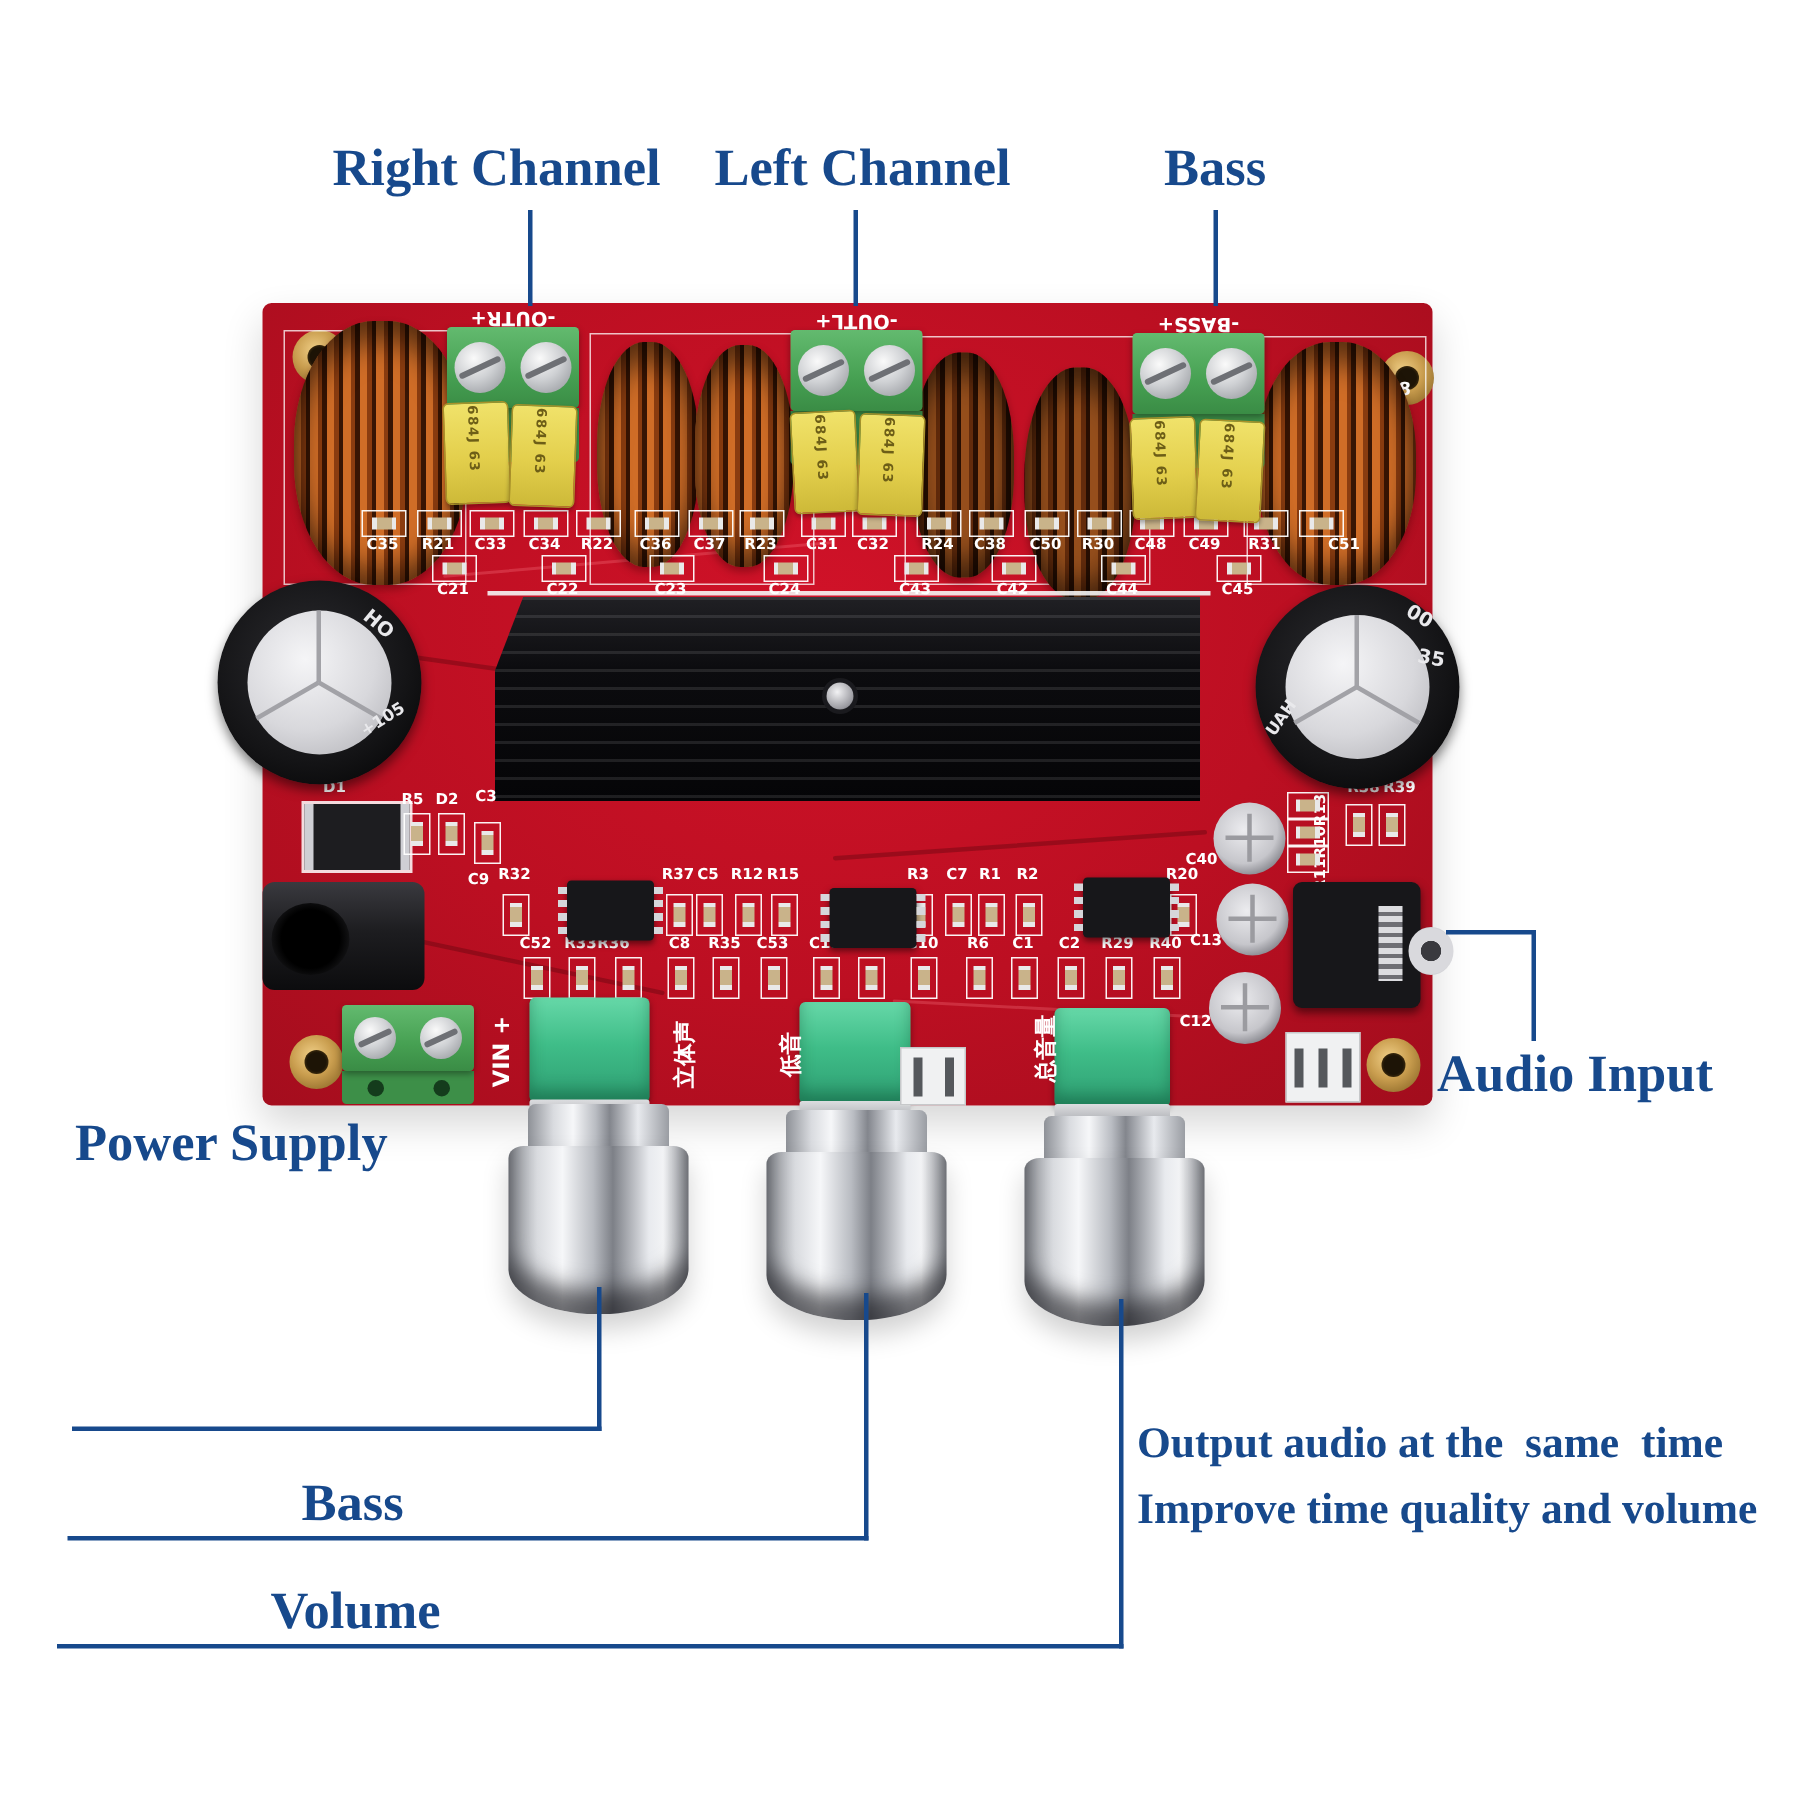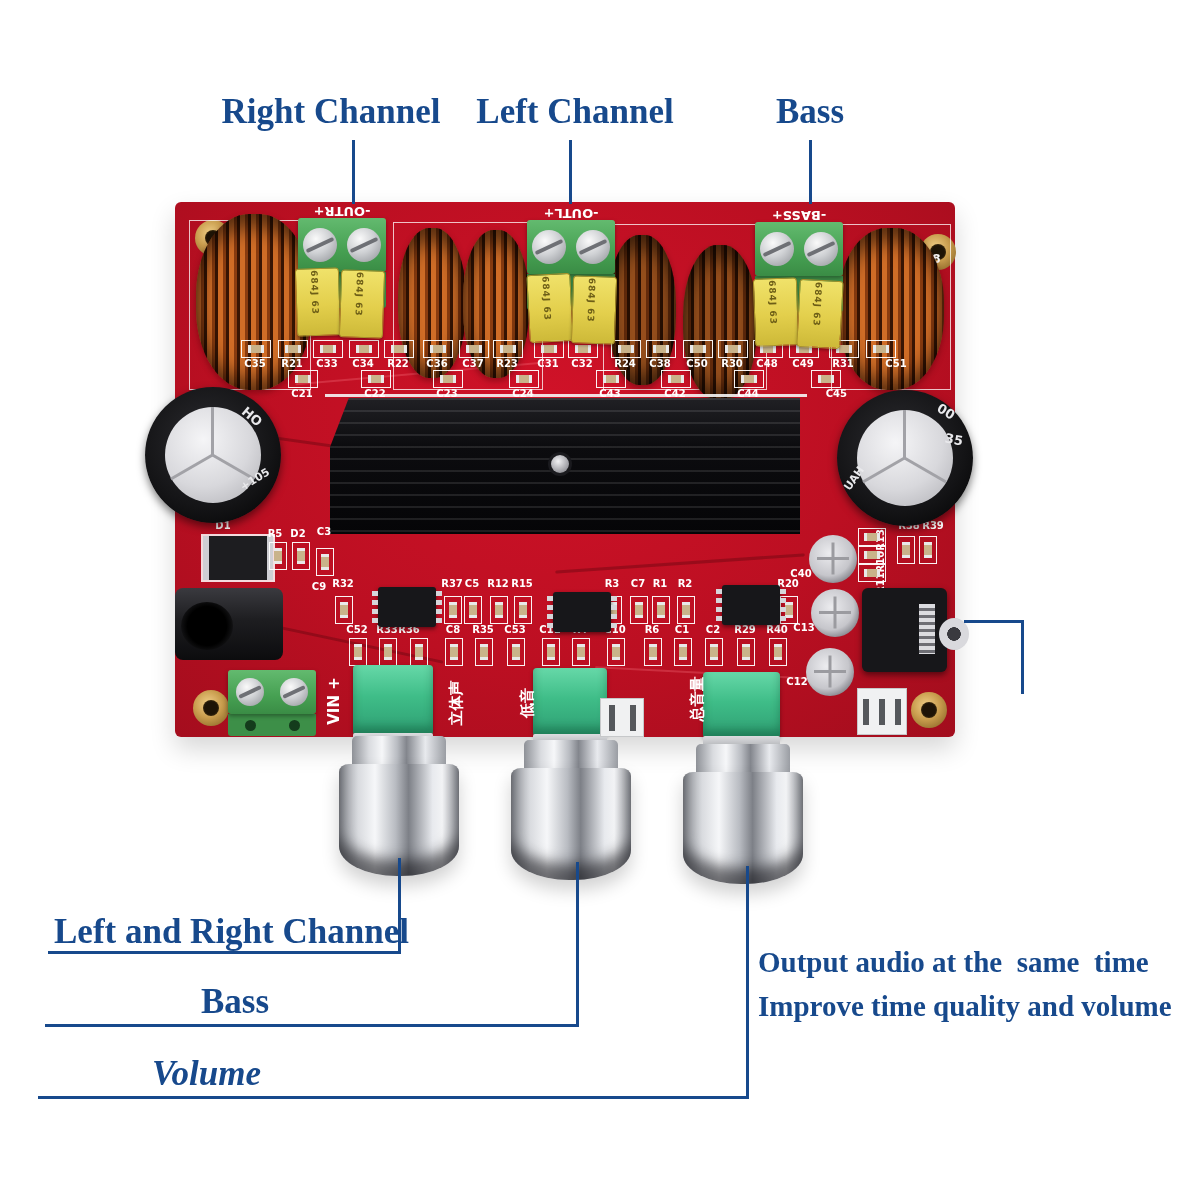--- a/index.html
+++ b/index.html
@@ -108,33 +108,34 @@
 
   <div class="ann" style="left:201px;top:92px;width:260px;text-align:center;">Right Channel</div>
   <div class="ann" style="left:455px;top:92px;width:240px;text-align:center;">Left Channel</div>
   <div class="ann" style="left:730px;top:92px;width:160px;text-align:center;">Bass</div>
   <div class="ln" style="left:352px;top:140px;width:3px;height:64px;"></div>
   <div class="ln" style="left:569px;top:140px;width:3px;height:64px;"></div>
   <div class="ln" style="left:809px;top:140px;width:3px;height:64px;"></div>
 
   <div class="ln" style="left:964px;top:620px;width:60px;height:3px;"></div>
   <div class="ln" style="left:1021px;top:620px;width:3px;height:74px;"></div>
-
+  <div class="ann" style="left:950px;top:696px;width:200px;text-align:center;">Audio Input</div>
+
+  <div class="ann" style="left:50px;top:742px;">Power Supply</div>
 
   <div class="ln" style="left:398px;top:858px;width:3px;height:96px;"></div>
   <div class="ln" style="left:48px;top:951px;width:353px;height:3px;"></div>
-  <div class="ann" style="left:54px;top:912px;">Left and Right Channel</div>
 
   <div class="ln" style="left:576px;top:862px;width:3px;height:165px;"></div>
   <div class="ln" style="left:45px;top:1024px;width:534px;height:3px;"></div>
   <div class="ann" style="left:150px;top:982px;width:170px;text-align:center;">Bass</div>
 
   <div class="ln" style="left:746px;top:866px;width:3px;height:233px;"></div>
   <div class="ln" style="left:38px;top:1096px;width:711px;height:3px;"></div>
-  <div class="ann" style="left:152px;top:1054px;width:170px;font-style:italic;">Volume</div>
+  <div class="ann" style="left:152px;top:1054px;width:170px;text-align:center;">Volume</div>
 
   <div class="ann small" style="left:758px;top:946px;">Output audio at the  same  time</div>
   <div class="ann small" style="left:758px;top:990px;">Improve time quality and volume</div>
 
   <div id="board">
 
     <div class="trace" style="left:60px;top:250px;width:300px;height:3px;transform:rotate(8deg);"></div>
     <div class="trace light" style="left:120px;top:170px;width:260px;height:2px;transform:rotate(-5deg);"></div>
     <div class="trace" style="left:380px;top:360px;width:250px;height:3px;transform:rotate(-4deg);"></div>
     <div class="trace light" style="left:420px;top:470px;width:220px;height:2px;transform:rotate(3deg);"></div>
@@ -419,21 +420,21 @@
         <div class="smdchip"></div>
       </div>
       <div class="smdlabel" style="left: 478px; top: 186px;">C42</div>
       <div class="smdbox" style="left: 559px; top: 168px;">
         <div class="smdchip"></div>
       </div>
       <div class="smdlabel" style="left: 551px; top: 186px;">C44</div>
       <div class="smdbox" style="left: 636px; top: 168px;">
         <div class="smdchip"></div>
       </div>
-      <div class="smdlabel" style="left: 628px; top: 186px; text-align: right;">C45</div>
+      <div class="smdlabel" style="left: 628px; top: 186px;">C45</div>
       <div class="smdbox v" style="left: 160px; top: 394px;">
         <div class="smdchip"></div>
       </div>
       <div class="smdbox v" style="left: 269px; top: 394px;">
         <div class="smdchip"></div>
       </div>
       <div class="smdbox v" style="left: 289px; top: 394px;">
         <div class="smdchip"></div>
       </div>
       <div class="smdbox v" style="left: 315px; top: 394px;">

